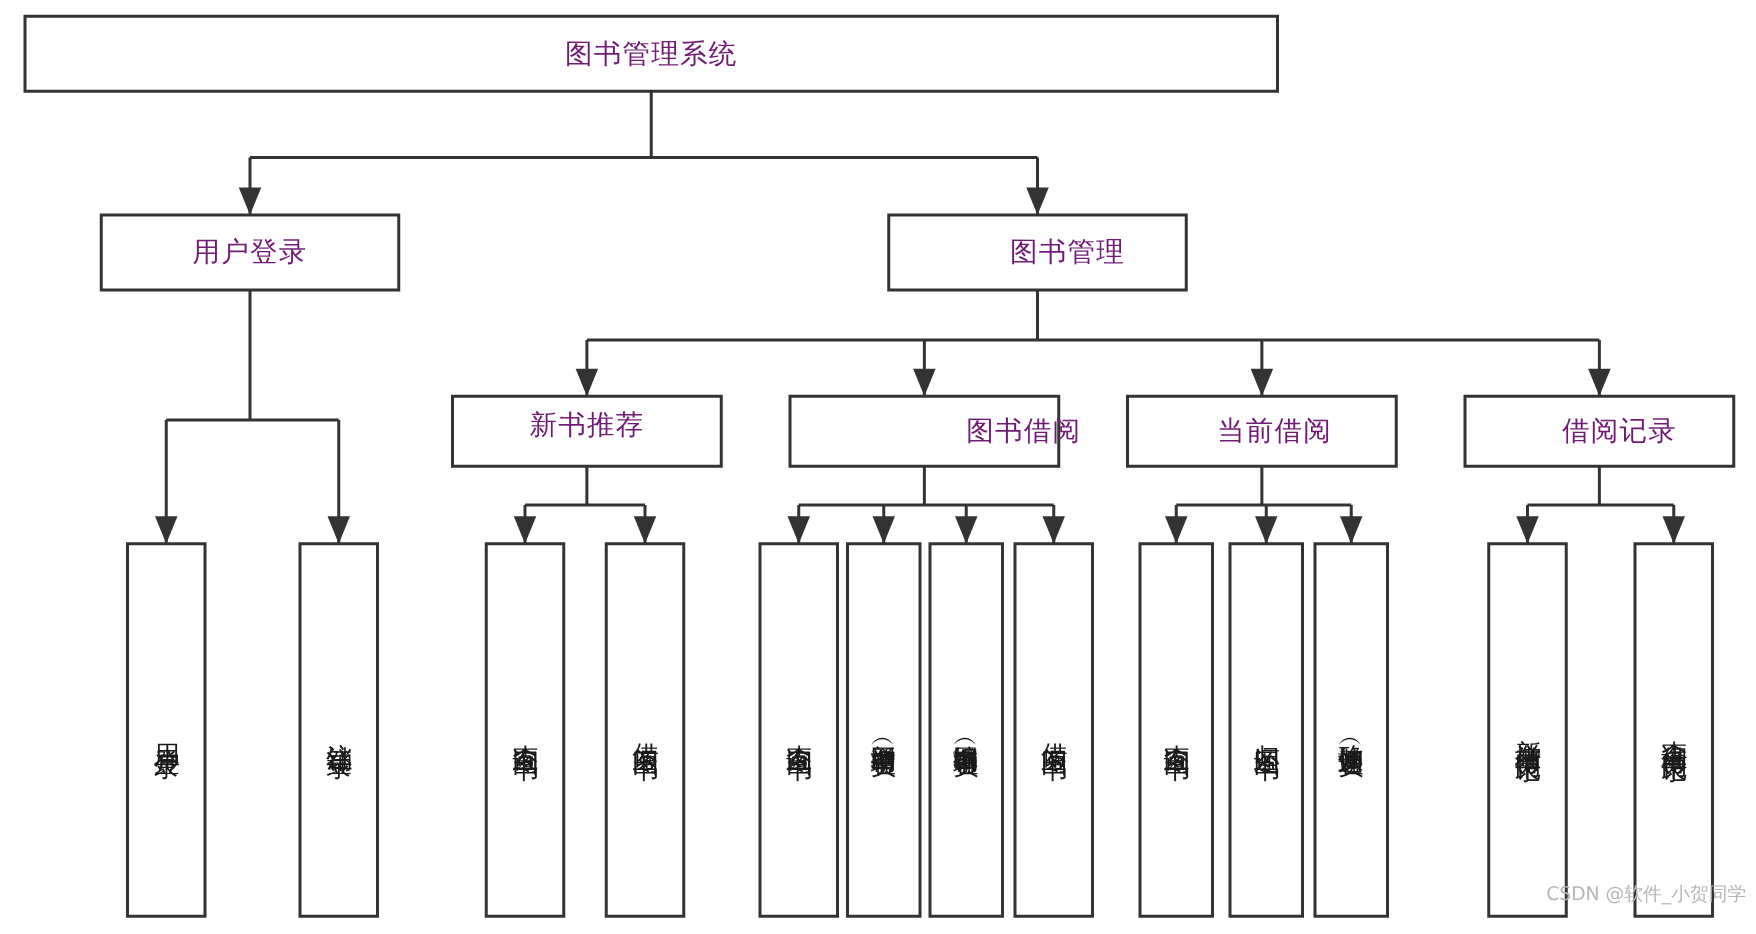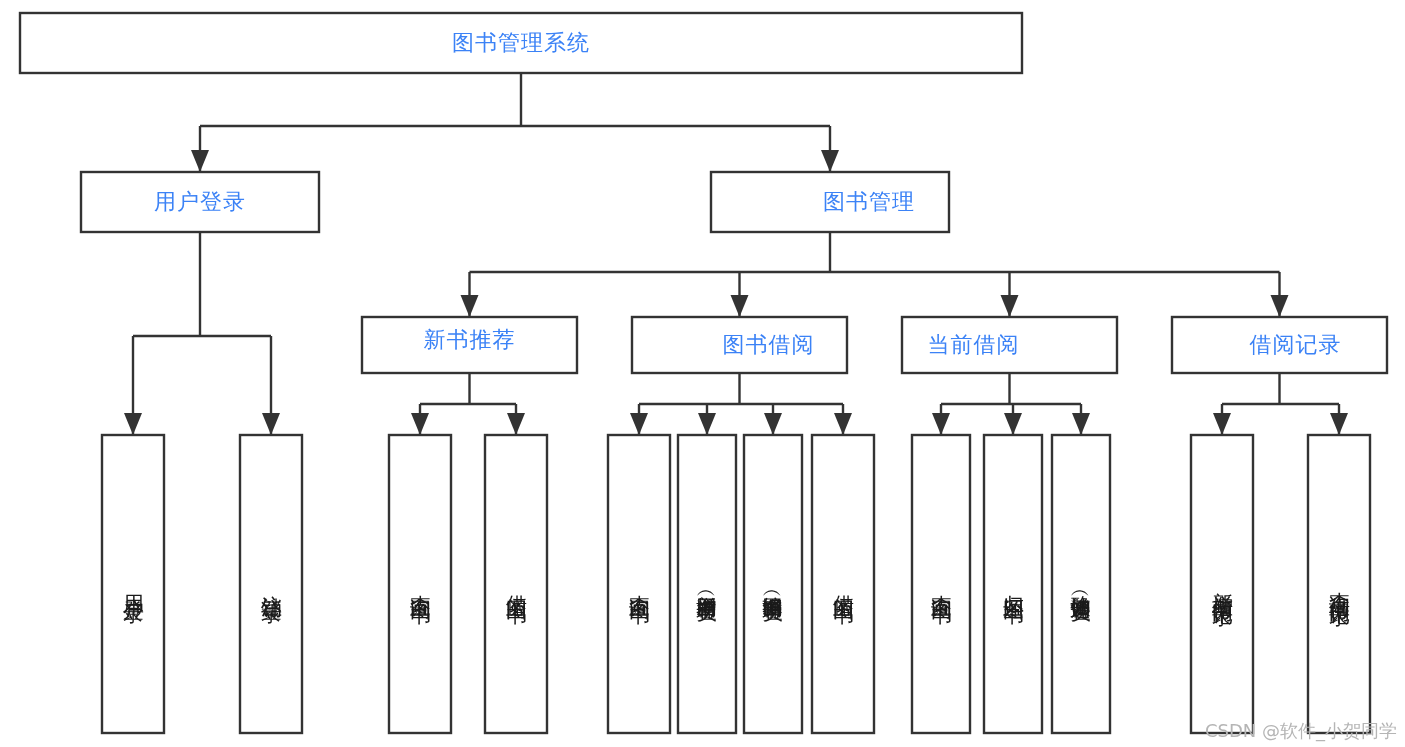--- a/index.html
+++ b/index.html
@@ -62,30 +62,30 @@
   .hlabel-wrap {
     position: absolute;
     display: flex;
     align-items: center;
     justify-content: center;
     pointer-events: none;
   }
   .hlabel-text {
     font-family: "DejaVu Sans", "Liberation Sans", sans-serif;
     font-size: 22px;
-    color: #3b82f6;
+    color: #701a75;
     letter-spacing: 1px;
     white-space: nowrap;
   }
   #watermark {
     position: absolute;
     right: 8px;
-    bottom: 4px;
-    font-family: "DejaVu Sans", "Liberation Sans", sans-serif;
-    font-size: 18px;
+    bottom: 22px;
+    font-family: "DejaVu Sans", "Liberation Sans", sans-serif;
+    font-size: 15px;
     color: #b5b5b5;
     white-space: nowrap;
     pointer-events: none;
   }
 </style>
 </head>
 <body>
 
 <div id="diagram-root">
 
@@ -168,30 +168,30 @@
       </g>
   </svg>
 
   <div id="label-layer">
       <div class="hlabel-wrap" style="left: 20px; top: 13px; width: 1002px; height: 60px;">
         <span class="hlabel-text">图书管理系统</span>
       </div>
       <div class="hlabel-wrap" style="left: 81px; top: 172px; width: 238px; height: 60px;">
         <span class="hlabel-text">用户登录</span>
       </div>
-      <div class="hlabel-wrap" style="left: 750px; top: 172px; width: 238px; height: 60px;">
+      <div class="hlabel-wrap" style="left: 735px; top: 172px; width: 238px; height: 60px;">
         <span class="hlabel-text">图书管理</span>
       </div>
       <div class="hlabel-wrap" style="left: 362px; top: 317px; width: 215px; height: 45px;">
         <span class="hlabel-text">新书推荐</span>
       </div>
-      <div class="hlabel-wrap" style="left: 652px; top: 317px; width: 233px; height: 56px;">
+      <div class="hlabel-wrap" style="left: 632px; top: 317px; width: 233px; height: 56px; justify-content: flex-end;">
         <span class="hlabel-text">图书借阅</span>
       </div>
-      <div class="hlabel-wrap" style="left: 866px; top: 317px; width: 215px; height: 56px; text-align: center;">
+      <div class="hlabel-wrap" style="left: 912px; top: 317px; width: 215px; height: 56px; text-align: center;">
         <span class="hlabel-text">当前借阅</span>
       </div>
       <div class="hlabel-wrap" style="left: 1172px; top: 317px; width: 215px; height: 56px; margin-left: 16px;">
         <span class="hlabel-text">借阅记录</span>
       </div>
       <div class="vlabel-wrap" style="left: 102px; top: 435px; width: 62px; height: 298px;">
         <span class="vlabel-text">用户登录</span>
       </div>
       <div class="vlabel-wrap" style="left: 240px; top: 435px; width: 62px; height: 298px;">
         <span class="vlabel-text">注销登录</span>

